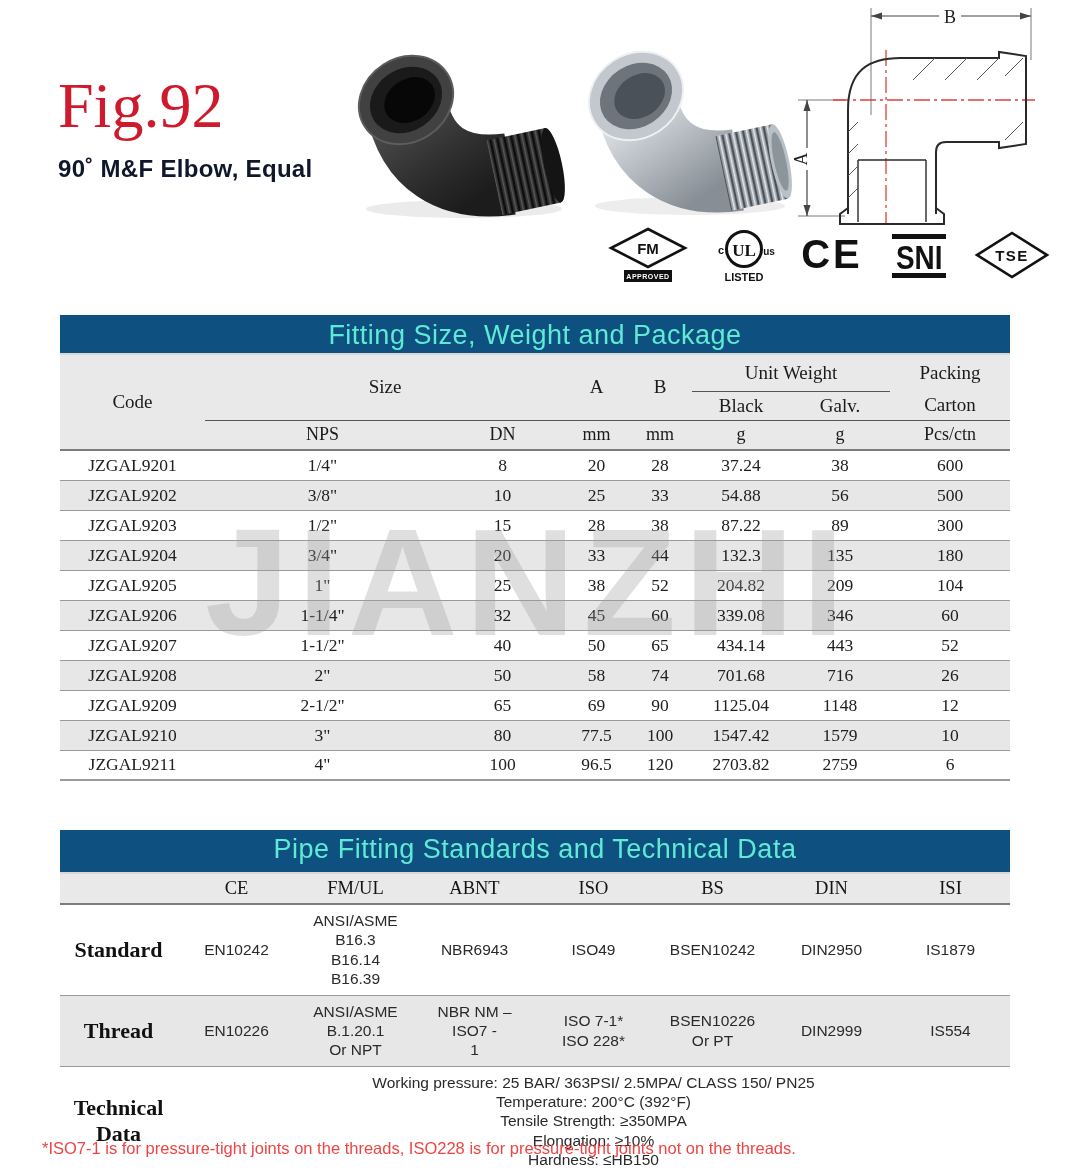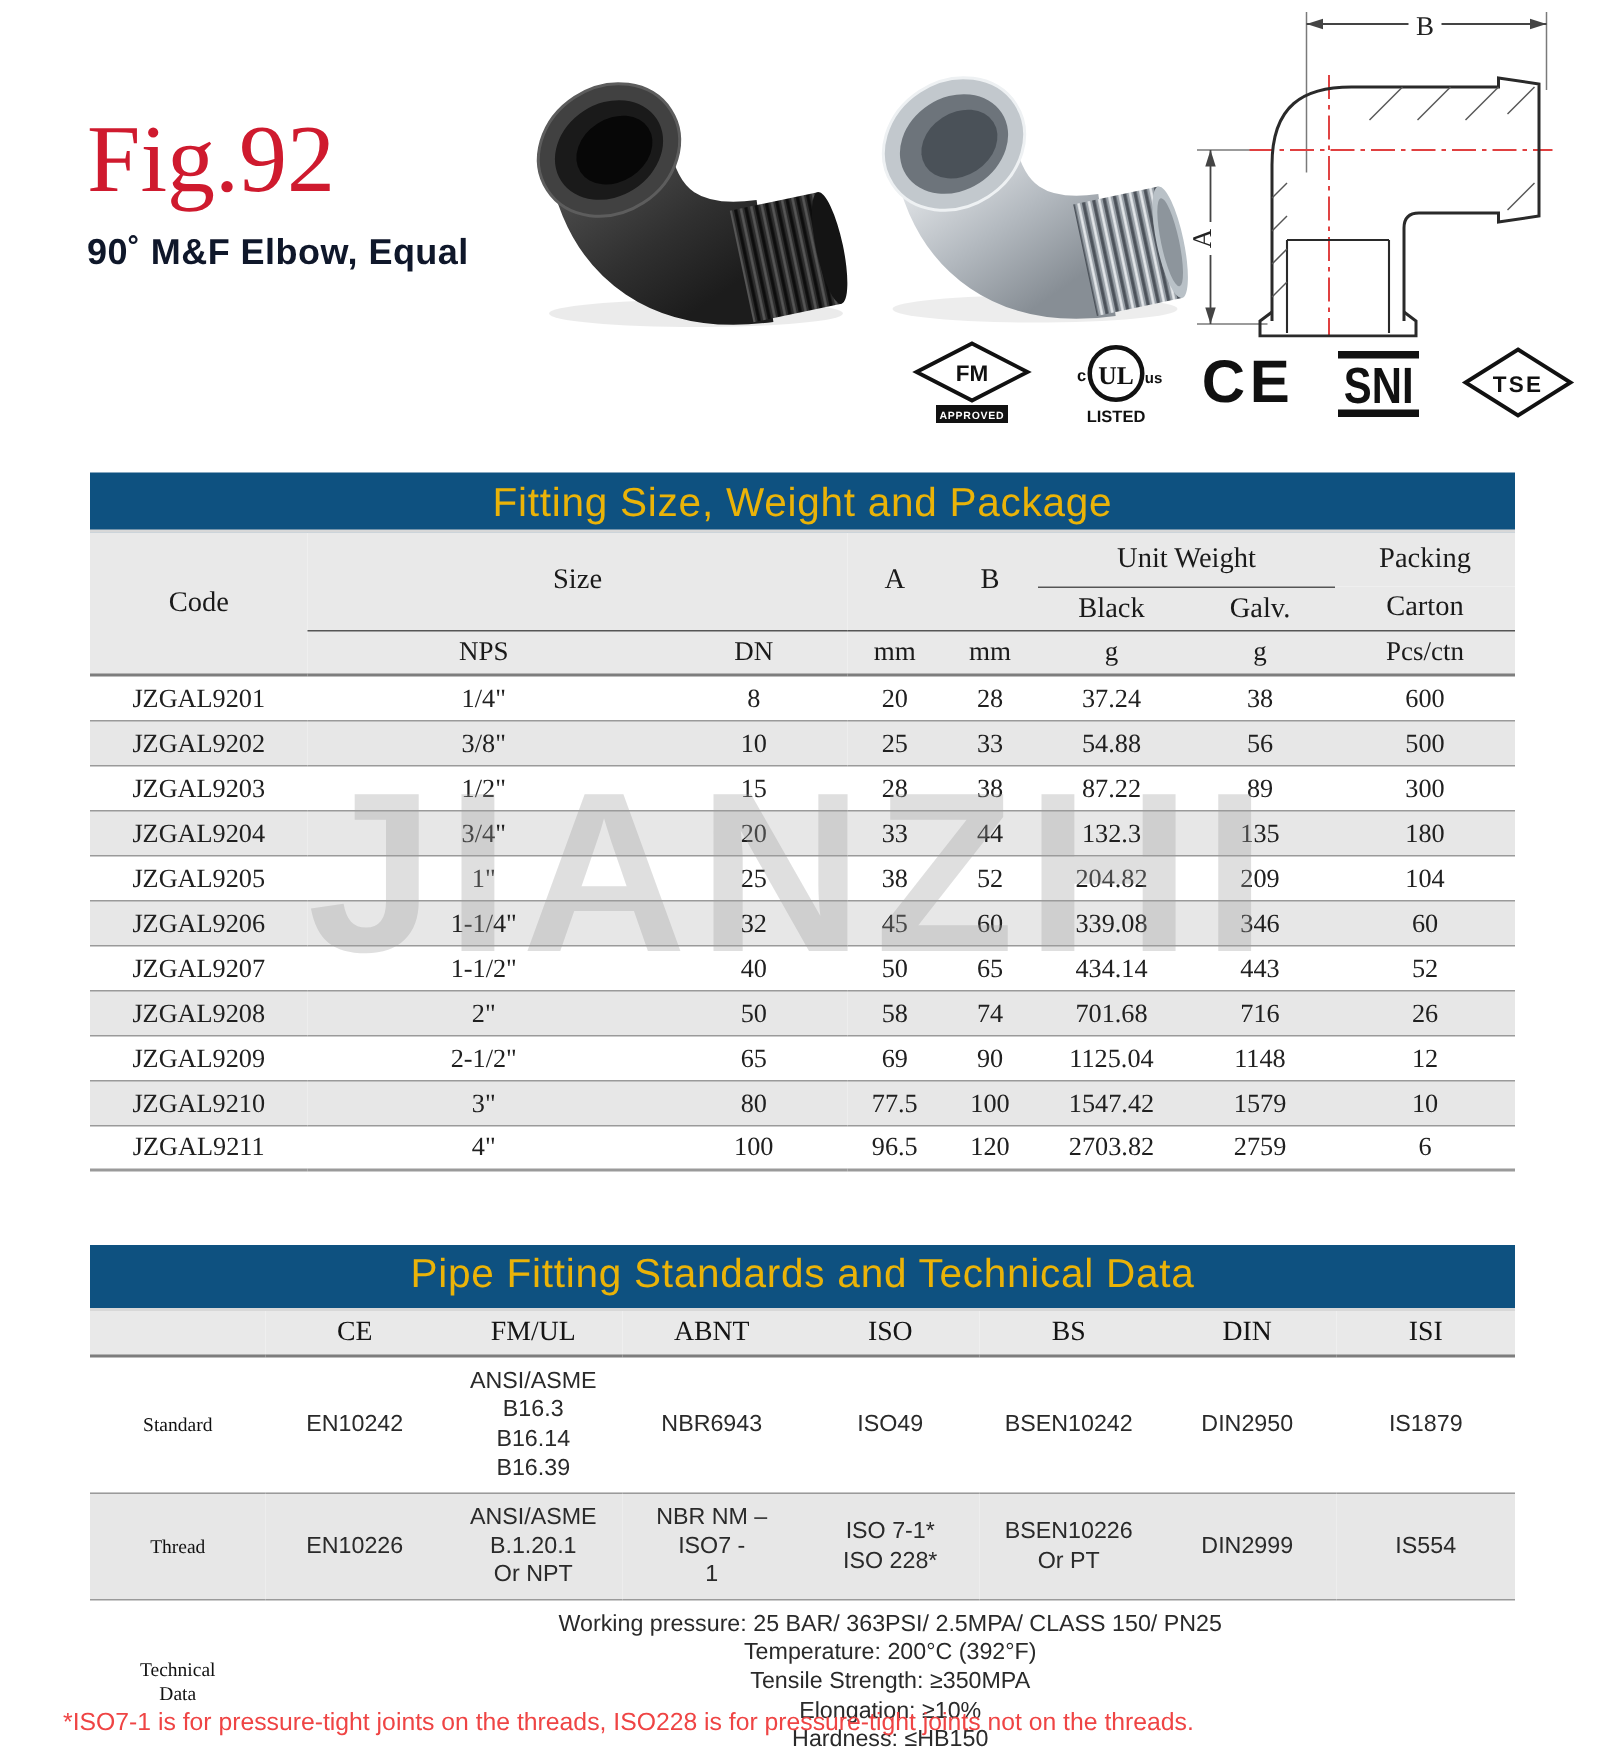--- a/index.html
+++ b/index.html
@@ -22,21 +22,21 @@
 
   .cert-row { position:absolute; left:608px; top:226px; width:440px; height:60px;
               display:flex; align-items:center; gap:24px; }
   .cert { display:flex; align-items:center; justify-content:center; }
 
   
   .tbl-wrap { position:absolute; left:60px; width:950px; z-index:1; }
   .tbl1 { top:315px; }
   .tbl2 { top:830px; }
   .bar {
-    height:40px; background:#0e5180; color:#eab308; text-align:center;
+    height:40px; background:#0e5180; color:#5eead4; text-align:center;
     font-family:"Liberation Sans", sans-serif; font-size:27px; line-height:40px;
     letter-spacing:0.5px; border-bottom:2px solid #d8d8d8;
   }
   .tbl2 .bar { height:44px; line-height:38px; }
 
   table { width:950px; border-collapse:collapse; table-layout:fixed; }
 
   
   .size-table thead th {
     background:#e9e9e9; font-weight:400; font-size:19px; color:#1a1a1a;
@@ -61,21 +61,21 @@
     background:#e9e9e9; height:30px; font-weight:400; font-size:18.5px;
     text-align:center; vertical-align:middle; color:#141414;
   }
   .std-table thead { border-bottom:2px solid #7d7d7d; }
   .std-table td, .std-table th.row-label { padding:6px 4px; }
   .std-table td {
     text-align:center; vertical-align:middle;
     font-family:Liberation Sans, sans-serif; font-size:15.5px; color:#2a2a2a; line-height:1.25;
   }
   .std-table th.row-label {
-    font-family:"Liberation Serif", serif; font-weight:400; font-size:13px;
+    font-family:"Liberation Serif", serif; font-weight:700; font-size:22px;
     text-align:center; vertical-align:middle; color:#111;
   }
   .std-table tr.r-standard  { height:72px; }
   .std-table tr.r-thread    { height:64px; background:#e7e7e7; }
   .std-table tr.r-technical { height:98px; }
   .std-table tbody tr { border-top:1.5px solid #9a9a9a; }
   .std-table tbody tr:first-child { border-top:none; }
   .std-table tbody tr:last-child { border-bottom:2px solid #8f8f8f; }
   .preline { white-space:pre-line; }
   .tech-lines { font-family:"Liberation Sans", sans-serif; font-size:16px; line-height:19.5px; color:#2a2a2a; white-space:pre-line; text-align:center; }

